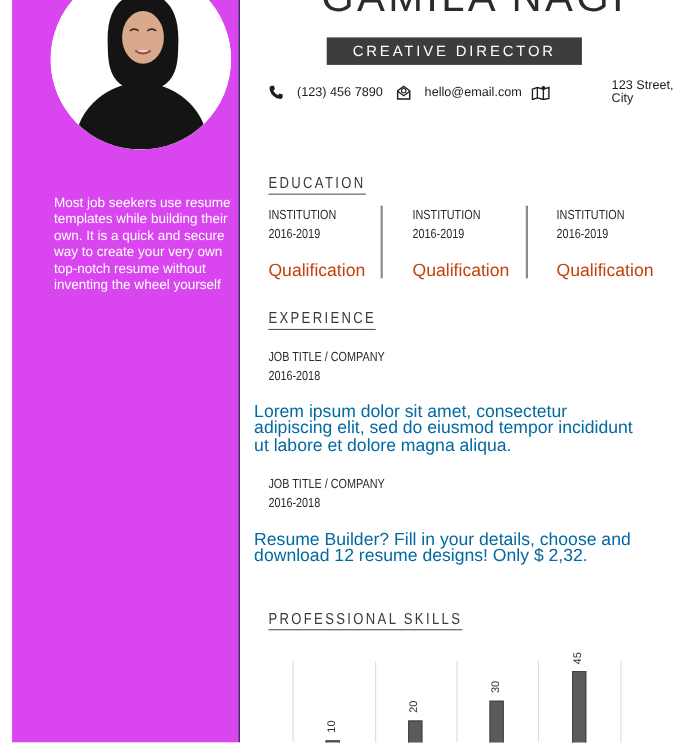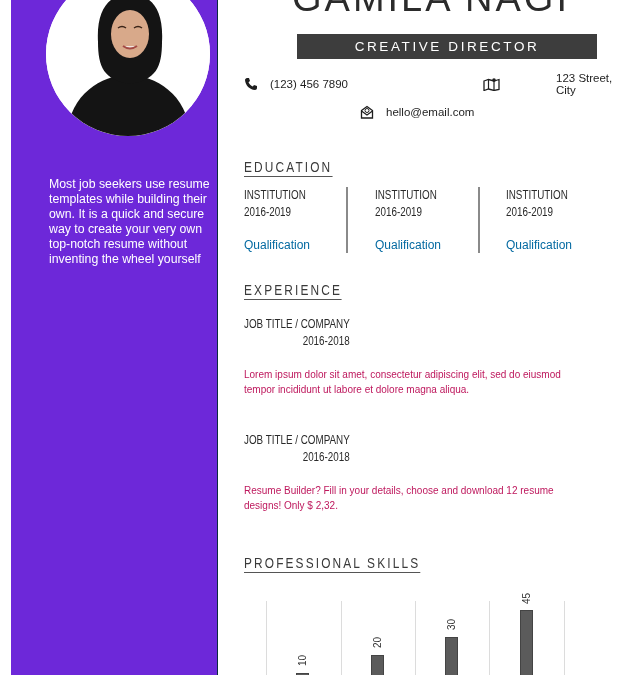--- a/index.html
+++ b/index.html
@@ -1,40 +1,40 @@
 <!DOCTYPE html>
 <html><head>
   <meta charset="utf-8">
   <style>
     * { margin: 0; padding: 0; box-sizing: border-box; }
     html, body { width: 620px; height: 675px; overflow: hidden; background: #ffffff; }
     body { position: relative; font-family: "Liberation Sans", sans-serif; color: #1e1e1e; }
 
     .sidebar {
       position: absolute; left: 11px; top: 0; width: 207px; height: 675px;
-      background: #6d28d9; border-right: 1px solid #0a2a40;
+      background: #d946ef; border-right: 1px solid #0a2a40;
     }
     .photo {
       position: absolute; left: 35px; top: -28px; width: 164px; height: 164px;
       border-radius: 50%; background: #ffffff; overflow: hidden;
     }
     .photo svg { display: block; width: 100%; height: 100%; }
     .bio {
       position: absolute; left: 38px; top: 177px; width: 172px;
       color: #ffffff; font-size: 12.3px; line-height: 15.1px;
       font-family: "Liberation Sans", sans-serif;
     }
 
     .name {
       position: absolute; left: 292px; top: -22px; width: 262px;
       font-size: 38px; letter-spacing: 3px; color: #2b2b2b; white-space: nowrap;
       font-family: "Liberation Sans", sans-serif; line-height: 40px;
     }
     .title-bar {
-      position: absolute; left: 297px; top: 34px; width: 300px; height: 25px;
+      position: absolute; left: 297px; top: 34px; width: 232px; height: 25px;
       background: #3d3d3d; color: #ffffff; text-align: center;
       font-size: 13.5px; letter-spacing: 2.6px; line-height: 25px;
     }
 
     .contact { position: absolute; top: 75px; height: 18px; display: flex; align-items: center; font-size: 11.5px; color: #1e1e1e; }
     .contact .ic { width: 14px; height: 14px; display: inline-block; margin-right: 12px; }
     .contact .ic svg { width: 14px; height: 14px; display: block; }
 
     .section-heading {
       position: absolute; left: 244px; font-family: "Liberation Sans Narrow", "Liberation Sans", sans-serif;
@@ -42,25 +42,25 @@
       border-bottom: 1px solid #555; line-height: 15px; padding-bottom: 1px;
       transform: scaleX(0.82); transform-origin: left;
     }
 
     .narrow {
       font-family: "Liberation Sans", sans-serif; color: #2a2a2a;
       font-size: 12px; line-height: 17px; transform: scaleX(0.82); transform-origin: left; white-space: nowrap;
     }
 
     .edu-col { position: absolute; top: 187px; width: 110px; }
-    .edu-col .qual { position: absolute; top: 51px; font-size: 12px; color: #0369a1; white-space: nowrap; }
+    .edu-col .qual { position: absolute; top: 51px; font-size: 16px; color: #c2410c; white-space: nowrap; }
     .edu-divider { position: absolute; top: 187px; width: 1.5px; height: 66px; background: #8a8a8a; }
 
-    .job { position: absolute; left: 244px; text-align: right; }
-    .job-desc { position: absolute; left: 244px; width: 345px; font-size: 10px; line-height: 15.3px; color: #be185d; }
+    .job { position: absolute; left: 244px; }
+    .job-desc { position: absolute; left: 231px; width: 345px; font-size: 16px; line-height: 15.3px; color: #0369a1; }
 
     .chart { position: absolute; left: 240px; top: 585px; width: 380px; height: 90px; }
     .gridline { position: absolute; top: 16px; width: 1px; height: 80px; background: #dcdcdc; }
     .bar { position: absolute; width: 13px; background: #5b5b5b; border: 1px solid #444; }
     .bar-label {
       position: absolute; font-size: 10px; color: #333; transform: rotate(-90deg); transform-origin: center;
       width: 20px; text-align: center;
     }
   </style>
 </head>
@@ -86,21 +86,21 @@
 
 <div class="contact" style="left:244px;text-align:center;">
   <span class="ic">
     <svg viewBox="0 0 14 14">
         <path d="M3 1 L5 1 L6 4 L4.5 5.2 C5.3 7 6.8 8.6 8.8 9.5 L10 8 L13 9 L13 11 C13 12 12 13 11 13 C5.5 12.5 1.5 8.5 1 3 C1 2 2 1 3 1 Z" fill="#1e1e1e"></path>
       </svg>
   </span>
   <span>(123) 456 7890</span>
 </div>
 
-<div class="contact" style="left:360px;margin-top:28px;">
+<div class="contact" style="left:360px;">
   <span class="ic">
     <svg viewBox="0 0 14 14">
         <path d="M1.5 5.5 L7 1.5 L12.5 5.5 L12.5 13 L1.5 13 Z" fill="none" stroke="#1e1e1e" stroke-width="1.3"></path>
         <path d="M1.5 6 L7 10 L12.5 6" fill="none" stroke="#1e1e1e" stroke-width="1.2"></path>
         <circle cx="7" cy="5.5" r="2" fill="none" stroke="#1e1e1e" stroke-width="1"></circle>
       </svg>
   </span>
   <span>hello@email.com</span>
 </div>
 

